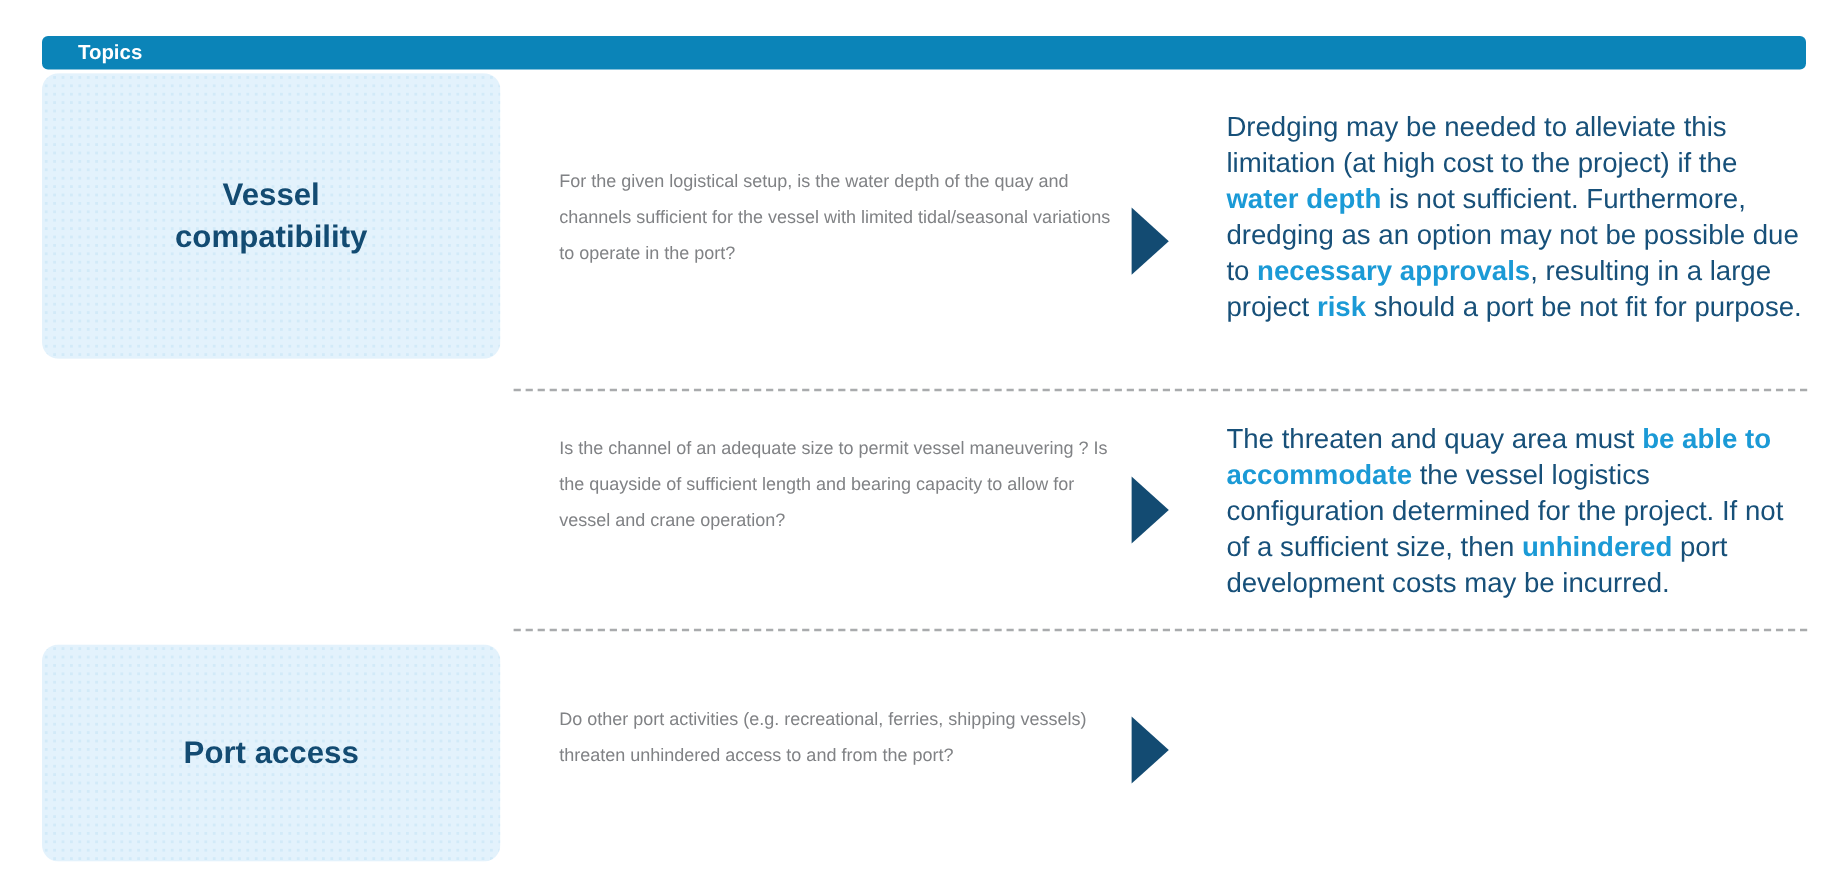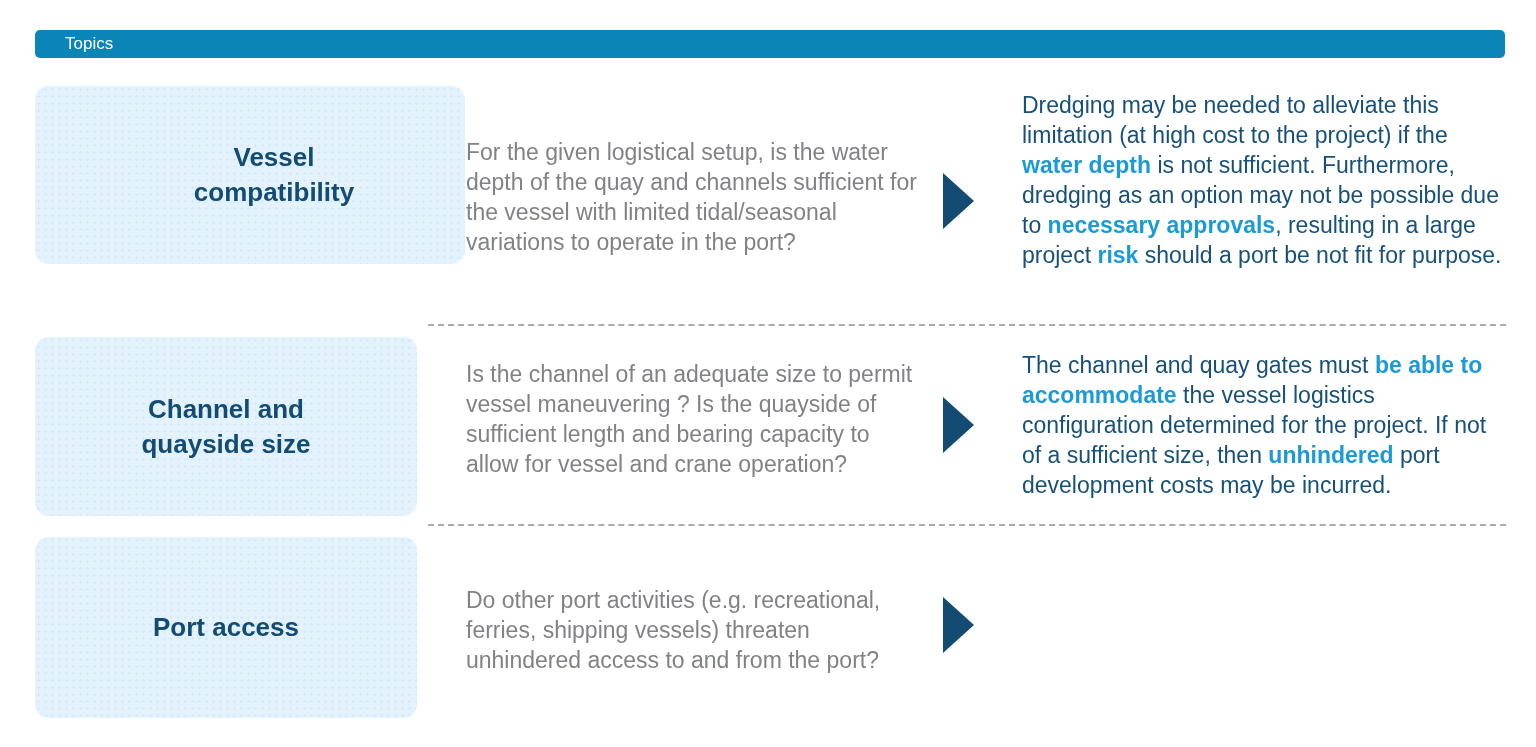--- a/index.html
+++ b/index.html
@@ -9,45 +9,45 @@
     background:#ffffff;
     font-family:"Liberation Sans", sans-serif;
     overflow:hidden;
   }
   .header-bar{
     position:absolute;left:35px;top:30px;width:1470px;height:28px;
     background:#0b84b8;border-radius:5px;
   }
   .hcol{
     position:absolute;top:0;height:14px;line-height:28px;
-    color:#ffffff;font-size:17px;font-weight:400;white-space:nowrap;
+    color:#ffffff;font-size:17px;font-weight:700;white-space:nowrap;
   }
   .hcol-topics{left:30px;}
   .hcol-key{left:433px;margin-top:44px;}
   .hcol-comments{left:987px;margin-top:44px;}
 
   .topic-box{
     position:absolute;left:35px;width:382px;
     background-color:#e3f2fc;
     background-image:radial-gradient(#d2eaf8 1.2px, transparent 1.2px);
     background-size:7px 7px;
     border-radius:14px;
     display:flex;align-items:center;justify-content:center;
   }
-  .topic-box.r1{top:86px;height:178px;padding-left:48px;}
+  .topic-box.r1{top:61px;height:238px;}
   .topic-box.r2{top:337px;height:179px;}
   .topic-box.r3{top:537px;height:181px;}
   .topic-label{
     max-width:240px;text-align:center;
     color:#134b72;font-size:26px;font-weight:bold;line-height:35px;
   }
 
   .consideration{
     position:absolute;left:466px;width:462px;
-    color:#808285;font-size:23px;line-height:30px;
+    color:#808285;font-size:15px;line-height:30px;
   }
   .consideration.r1{top:137px;}
   .consideration.r2{top:359px;}
   .consideration.r3{top:585px;}
 
   .arrow{
     position:absolute;left:943px;width:0;height:0;
     border-top:28px solid transparent;
     border-bottom:28px solid transparent;
     border-left:31px solid #134b72;
@@ -85,26 +85,23 @@
 
   <div class="topic-box r1">
     <span class="topic-label">Vessel compatibility</span>
   </div>
   <div class="consideration r1">For the given logistical setup, is the water depth of the quay and channels sufficient for the vessel with limited tidal/seasonal variations to operate in the port?</div>
   <div class="arrow r1"></div>
   <div class="comment r1"><span>Dredging may be needed to alleviate this limitation (at high cost to the project) if the </span><span class="hl">water depth</span><span> is not sufficient.  Furthermore, dredging as an option may not be possible due to </span><span class="hl">necessary approvals</span><span>, resulting in a large project </span><span class="hl">risk</span><span> should a port be not fit for purpose.</span></div>
 
   <div class="divider d1"></div>
 
-  <div class="topic-box r2">
-    <span class="topic-label">Channel and quayside size</span>
-  </div>
   <div class="consideration r2">Is the channel of an adequate size to permit vessel maneuvering ? Is the quayside of sufficient length and bearing capacity to allow for vessel and crane operation?</div>
   <div class="arrow r2"></div>
-  <div class="comment r2"><span>The channel and quay gates must </span><span class="hl">be able to accommodate</span><span> the vessel logistics configuration determined for the project. If not of a sufficient size, then </span><span class="hl">unhindered</span><span> port development costs may be incurred.</span></div>
+  <div class="comment r2"><span>The threaten and quay area must </span><span class="hl">be able to accommodate</span><span> the vessel logistics configuration determined for the project. If not of a sufficient size, then </span><span class="hl">unhindered</span><span> port development costs may be incurred.</span></div>
 
   <div class="divider d2"></div>
 
   <div class="topic-box r3">
     <span class="topic-label">Port access</span>
   </div>
   <div class="consideration r3">Do other port activities (e.g. recreational, ferries, shipping vessels) threaten unhindered access to and from the port?</div>
   <div class="arrow r3"></div>
 
 </div>

